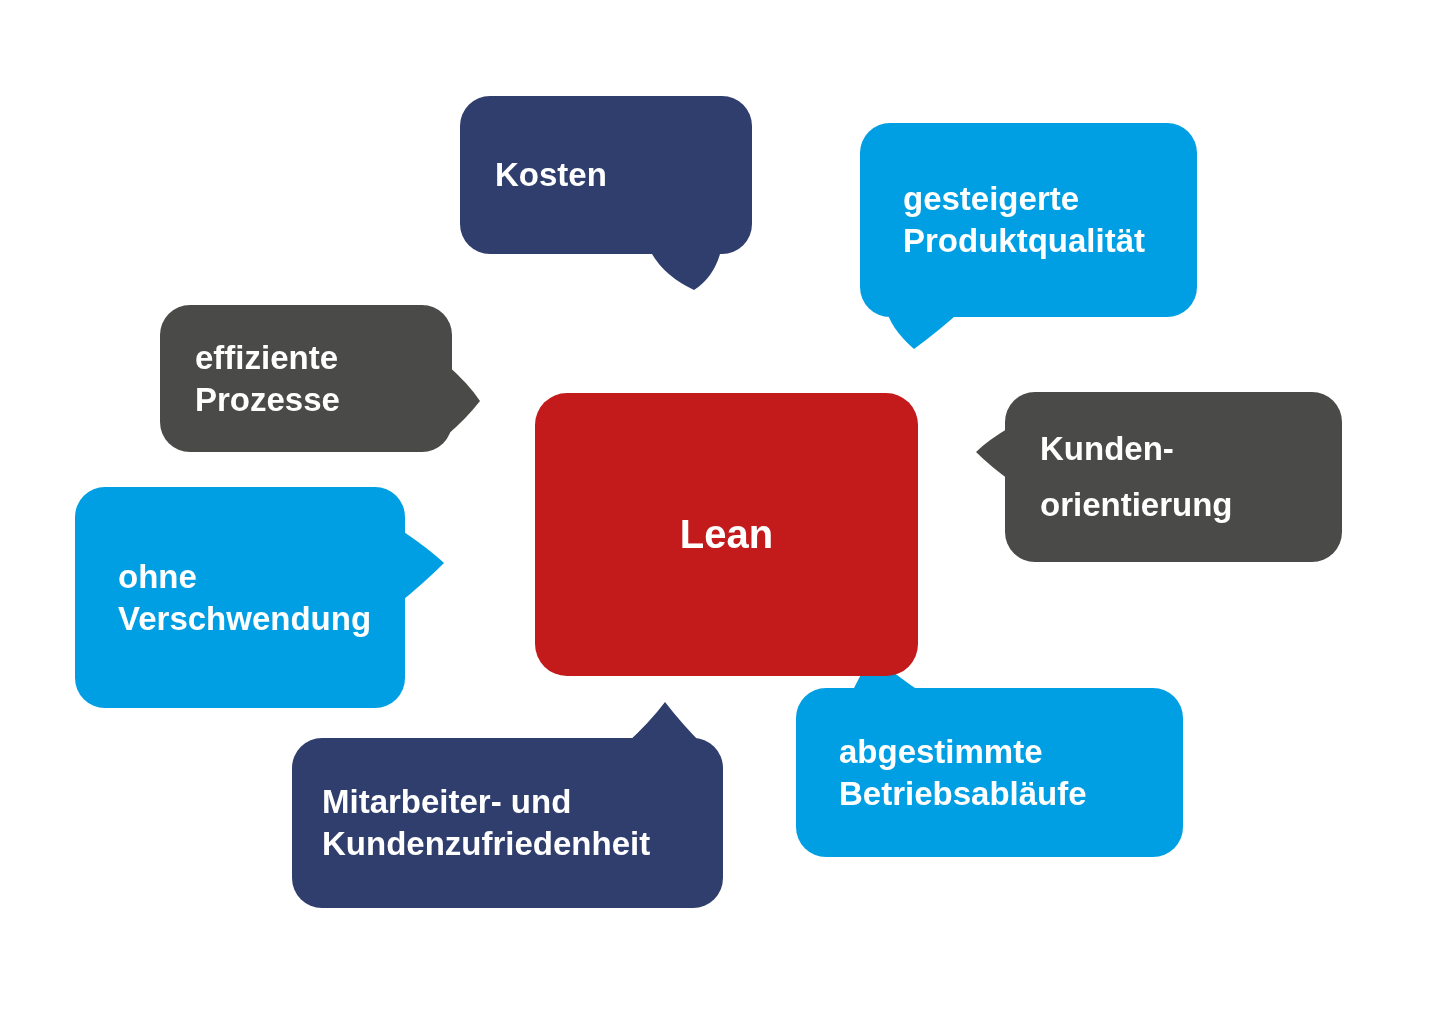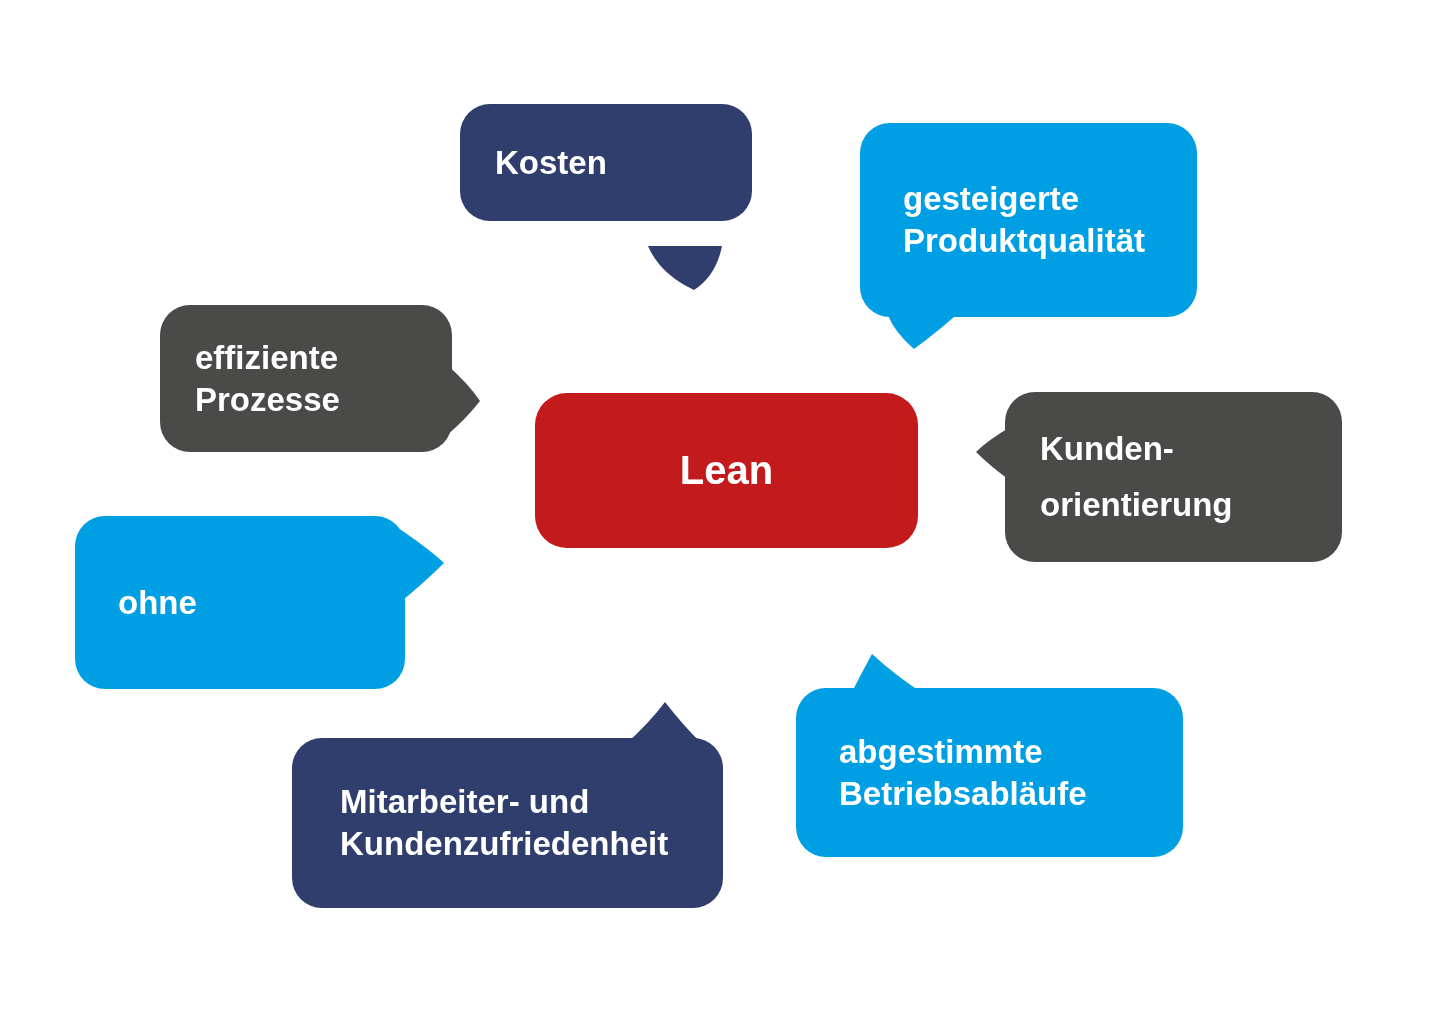--- a/index.html
+++ b/index.html
@@ -37,34 +37,34 @@
     color: #ffffff;
     font-weight: bold;
     font-size: 33px;
     line-height: 42px;
     white-space: nowrap;
   }
   .navy { background: #2f3e6d; }
   .cyan { background: #009fe3; padding-left: 43px; }
   .gray { background: #4a4a49; }
 
-  .b-kosten       { left: 460px;  top: 104px; width: 292px; height: 117px; }
+  .b-kosten       { left: 460px;  top: 96px; width: 292px; height: 158px; }
   .b-gesteigerte  { left: 860px;  top: 123px; width: 337px; height: 194px; }
   .b-effiziente   { left: 160px;  top: 305px; width: 292px; height: 147px; }
   .b-kunden       { left: 1005px; top: 392px; width: 337px; height: 170px; gap: 14px; }
-  .b-ohne         { left: 75px;   top: 516px; width: 330px; height: 173px; }
-  .b-mitarbeiter  { left: 292px;  top: 738px; width: 431px; height: 170px; padding-left: 48px; }
+  .b-ohne         { left: 75px;   top: 487px; width: 330px; height: 221px; }
+  .b-mitarbeiter  { left: 292px;  top: 738px; width: 431px; height: 170px; padding-left: 30px; }
   .b-abgestimmte  { left: 796px;  top: 688px; width: 387px; height: 169px; }
 
   .center-box {
     position: absolute;
     left: 535px;
     top: 393px;
     width: 383px;
-    height: 155px;
+    height: 283px;
     background: #c31a1c;
     border-radius: 32px;
     display: flex;
     flex-direction: column;
     justify-content: center;
     align-items: center;
     text-align: left;
   }
   .center-box .line {
     color: #ffffff;
@@ -103,20 +103,21 @@
     <div class="line">Prozesse</div>
   </div>
 
   <div class="bubble gray b-kunden">
     <div class="line">Kunden-</div>
     <div class="line">orientierung</div>
   </div>
 
   <div class="bubble cyan b-ohne">
     <div class="line">ohne</div>
+    <div class="line">Verschwendung</div>
   </div>
 
   <div class="bubble navy b-mitarbeiter">
     <div class="line">Mitarbeiter- und</div>
     <div class="line">Kundenzufriedenheit</div>
   </div>
 
   <div class="bubble cyan b-abgestimmte">
     <div class="line">abgestimmte</div>
     <div class="line">Betriebsabläufe</div>

